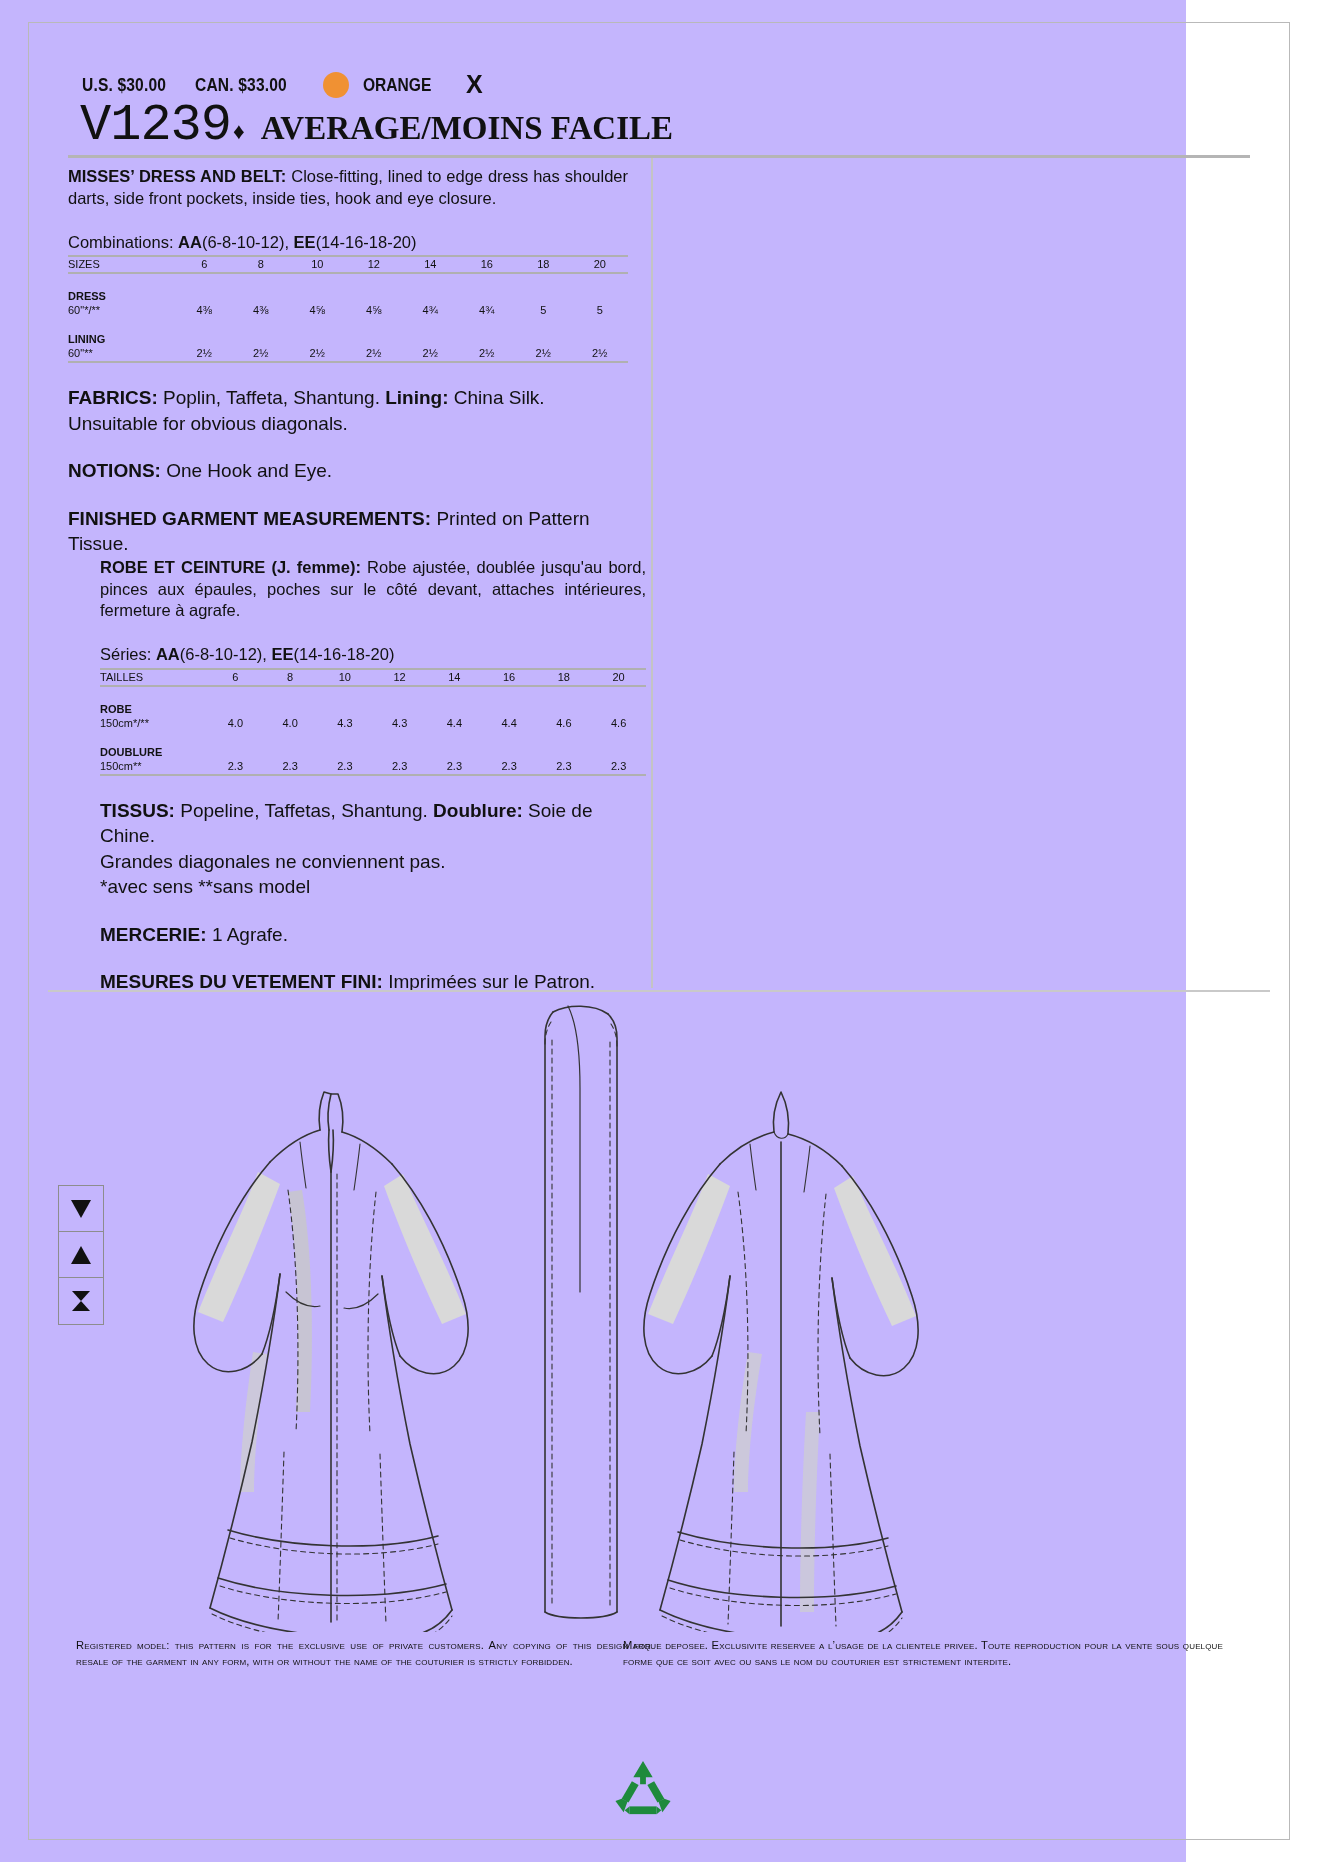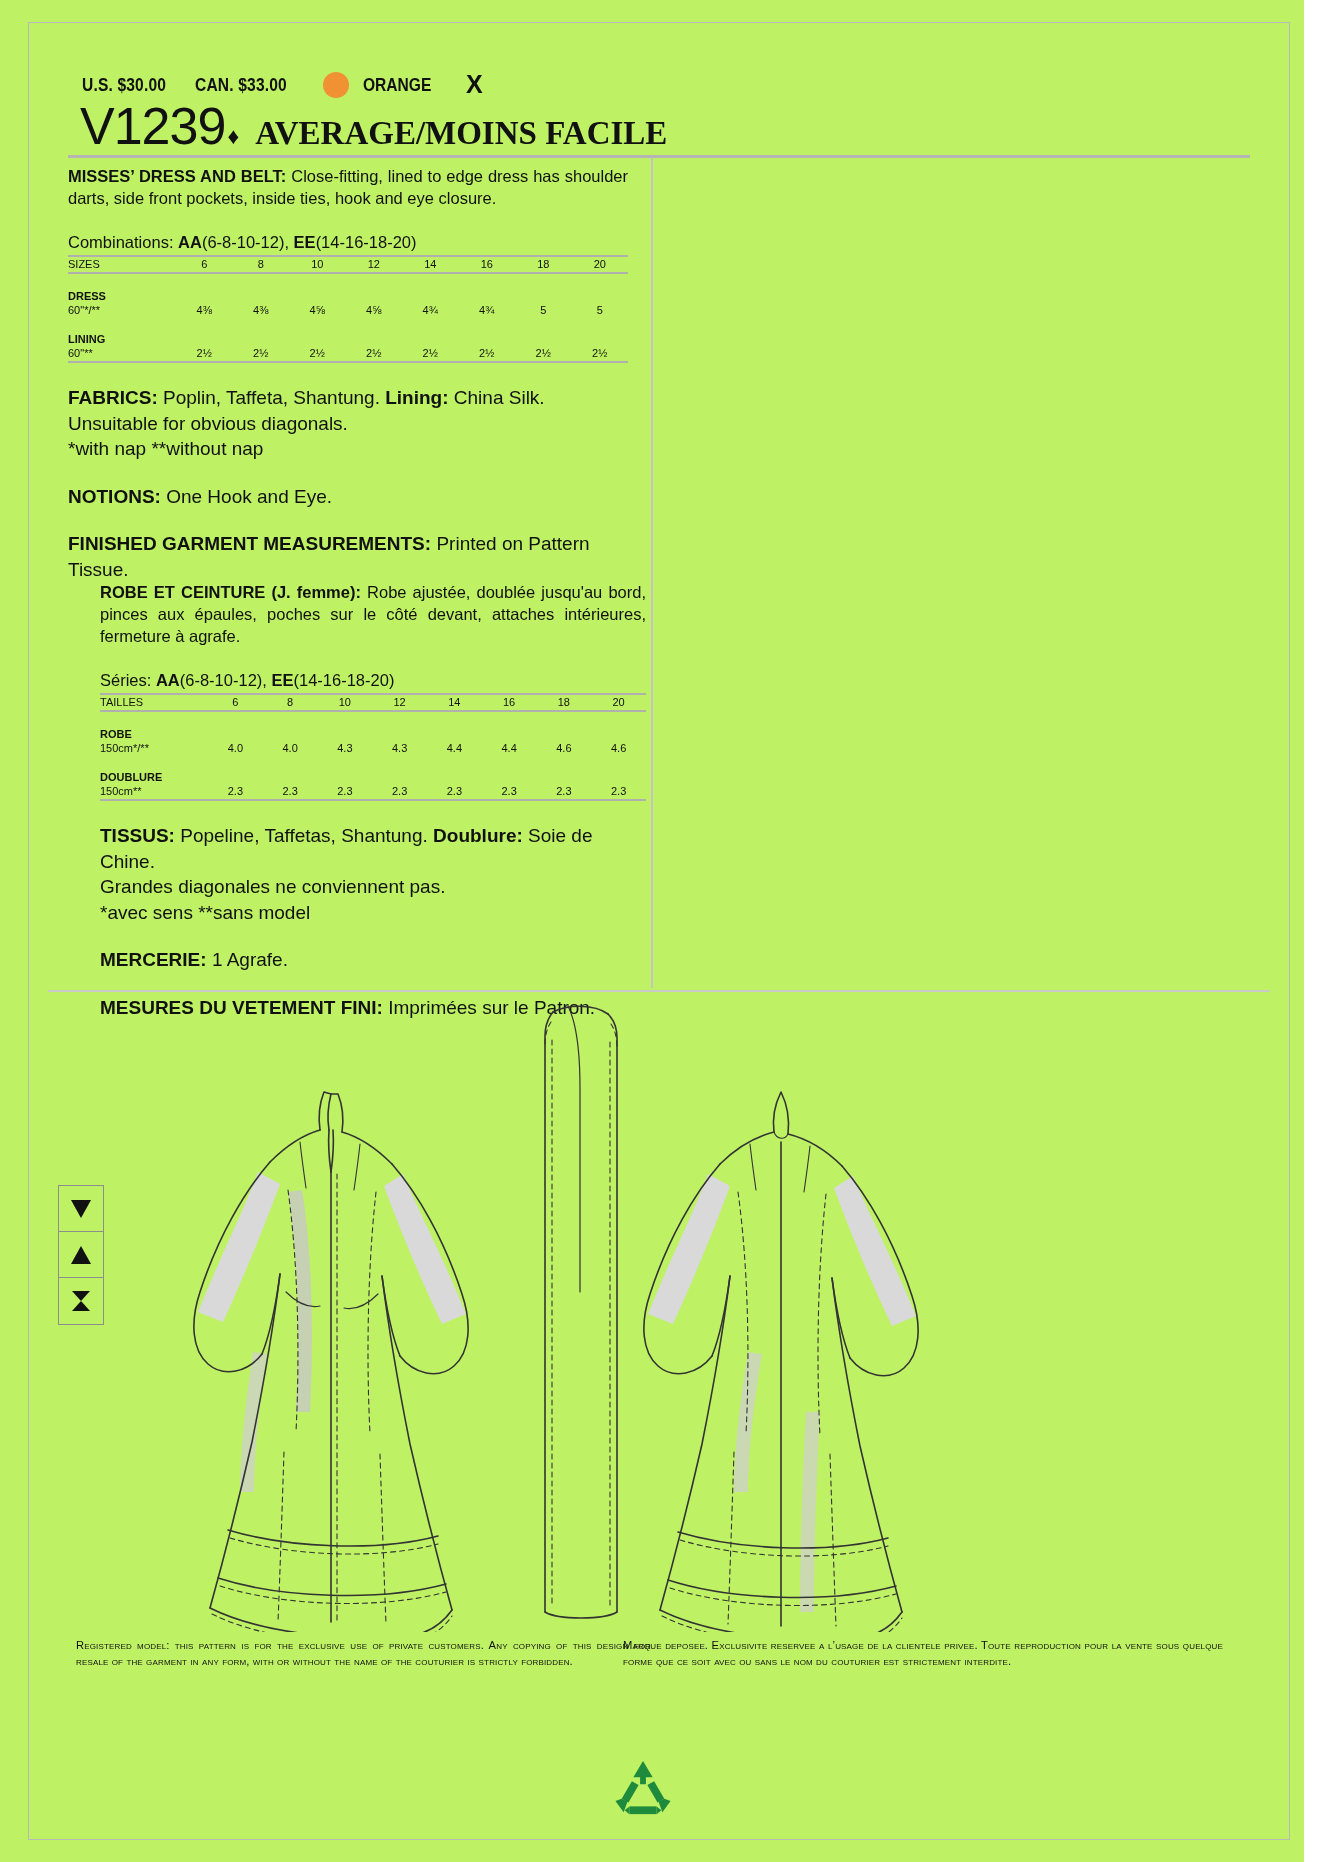--- a/index.html
+++ b/index.html
@@ -5,22 +5,22 @@
   * { box-sizing: border-box; margin: 0; padding: 0; }
   body {
     width: 1318px; height: 1862px;
     background: #ffffff;
     font-family: "Liberation Sans", sans-serif;
     color: #111;
     overflow: hidden;
   }
   .page {
     position: relative;
-    width: 1304px; height: 1862px;
-    background: #bef264;
+    width: 1186px; height: 1862px;
+    background: #c4b5fd;
   }
   
   .envelope-border {
     position: absolute;
     left: 28px; top: 22px;
     width: 1262px; height: 1818px;
     border: 1px solid #b9b9b9;
   }
 
   
@@ -62,21 +62,21 @@
   }
 
   
   .title-row {
     position: absolute;
     left: 80px; top: 100px;
     display: flex; align-items: baseline;
     white-space: nowrap;
   }
   .pattern-number {
-    font-family: Liberation Sans, sans-serif;
+    font-family: Liberation Mono, monospace;
     font-size: 52px;
     letter-spacing: -1px;
     line-height: 1;
   }
   .diamond {
     font-size: 23px;
     margin-left: 2px;
     margin-right: 16px;
     line-height: 1;
   }
@@ -274,21 +274,20 @@
           <td>2½</td>
           <td>2½</td>
         </tr>
       </tbody>
         </table>
 
       <div class="spacer-md"></div>
 
       <p class="para"><b>FABRICS:</b><span> Poplin, Taffeta, Shantung. </span><b>Lining:</b><span> China Silk.</span></p>
       <p class="para">Unsuitable for obvious diagonals.</p>
-      <p class="para">*with nap **without nap</p>
 
       <div class="spacer-md"></div>
 
       <p class="para"><b>NOTIONS:</b><span> One Hook and Eye.</span></p>
 
       <div class="spacer-md"></div>
 
       <p class="para"><b>FINISHED GARMENT MEASUREMENTS:</b><span> Printed on Pattern Tissue.</span></p>
     </div>
 

